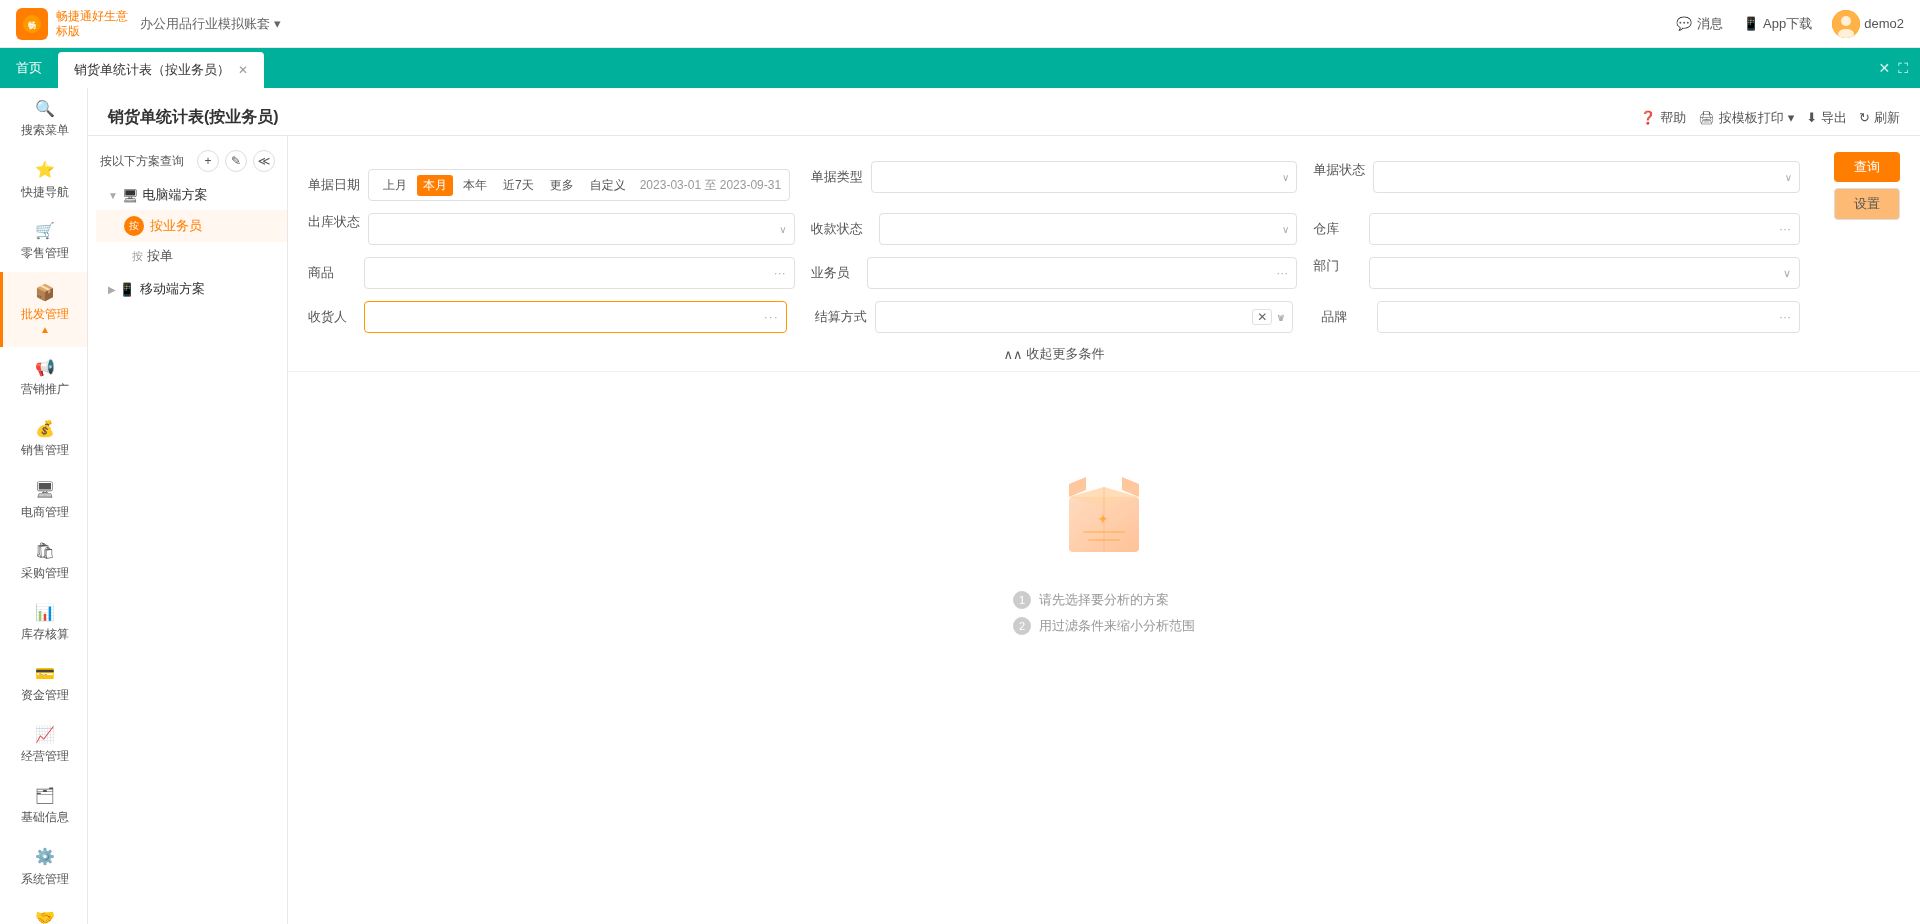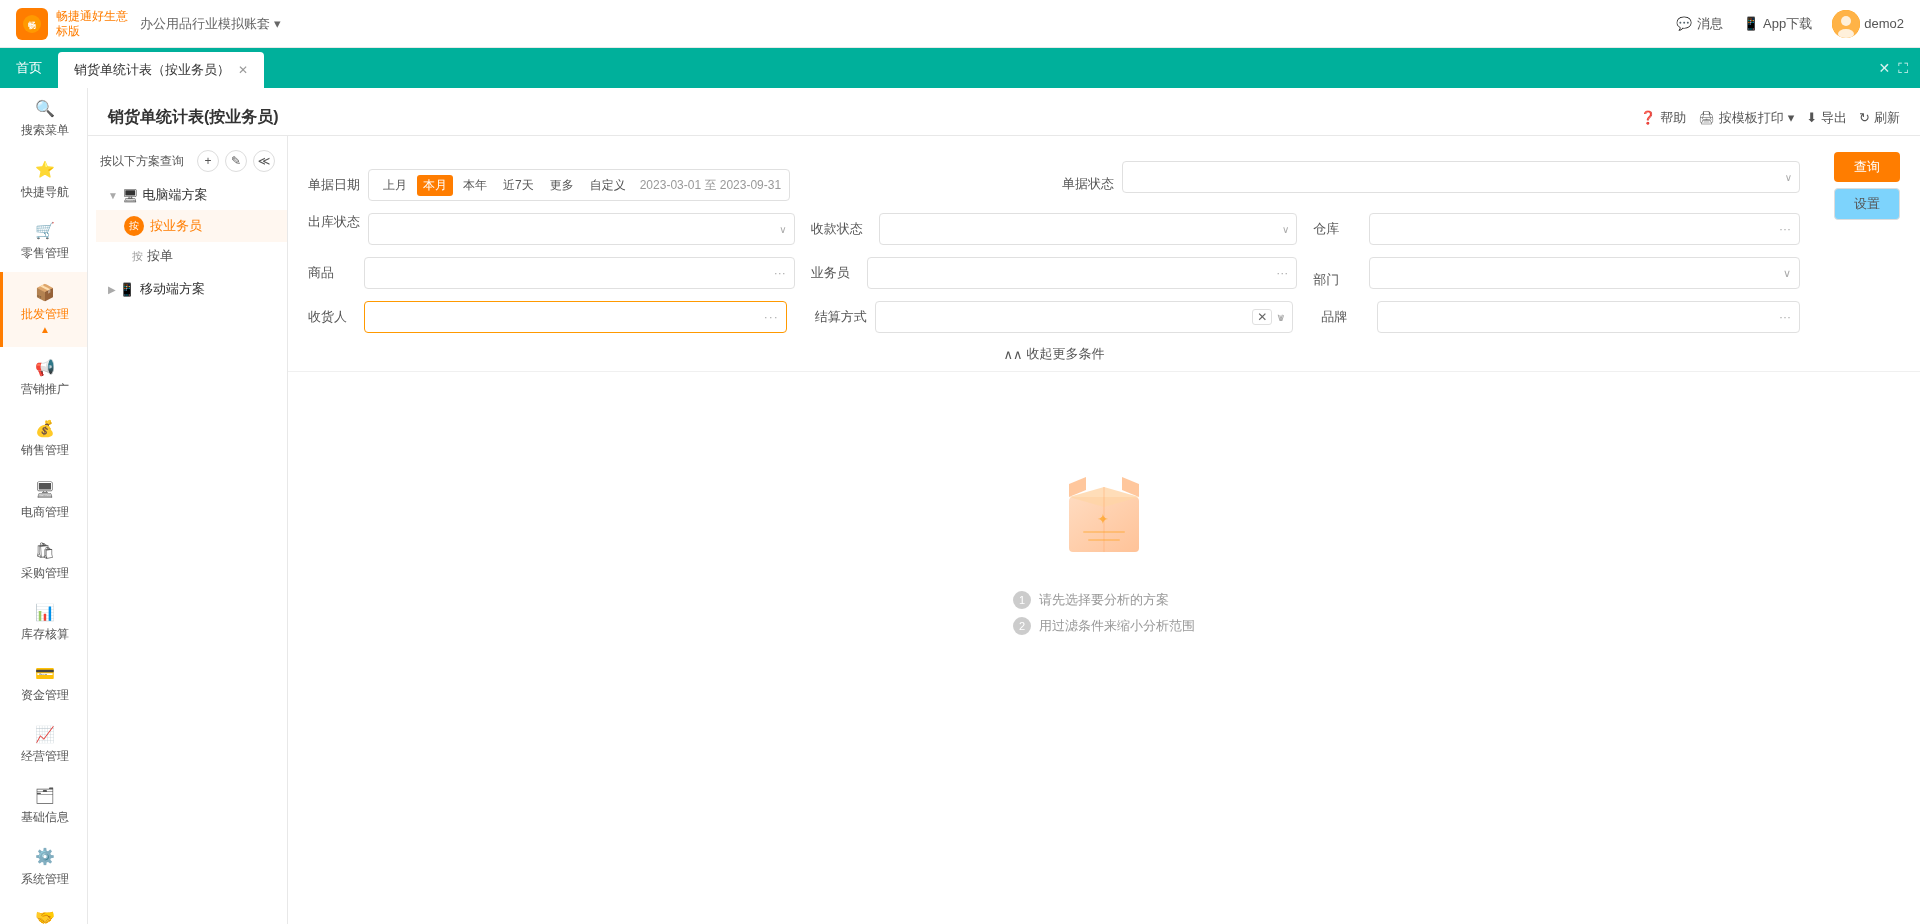--- a/index.html
+++ b/index.html
@@ -387,21 +387,21 @@
       background: #ff7d00;
       color: #fff;
       border: none;
       border-radius: 4px;
       padding: 6px 20px;
       font-size: 13px;
       cursor: pointer;
       white-space: nowrap;
     }
     .btn-secondary {
-      background: #7dd3fc;
+      background: #fdba74;
       color: #555;
       border: 1px solid #ddd;
       border-radius: 4px;
       padding: 6px 16px;
       font-size: 13px;
       cursor: pointer;
       white-space: nowrap;
     }
 
     
@@ -709,22 +709,28 @@
                   <span class="date-btn">上月</span>
                   <span class="date-btn active">本月</span>
                   <span class="date-btn">本年</span>
                   <span class="date-btn">近7天</span>
                   <span class="date-btn">更多</span>
                   <span class="date-btn">自定义</span>
                   <span class="date-range-text">2023-03-01 至 2023-09-31</span>
                 </div>
               </div>
 
-
-              <div style="display:flex;align-items:flex-end;gap:8px;flex:1;">
+              <div style="display:flex;align-items:center;gap:8px;flex:1;">
+                <span class="filter-label">单据类型</span>
+                <div class="filter-select-wrapper" style="flex:1;">
+                  <select class="filter-select"></select>
+                </div>
+              </div>
+
+              <div style="display:flex;align-items:flex-start;gap:8px;flex:1;">
                 <span class="filter-label">单据状态</span>
                 <div class="filter-select-wrapper" style="flex:1;">
                   <select class="filter-select"></select>
                 </div>
               </div>
             </div>
 
             <div style="display:flex;gap:16px;margin-bottom:12px;align-items:center;">
 
               <div style="display:flex;align-items:flex-start;gap:8px;flex:1;">
@@ -761,21 +767,21 @@
               </div>
 
               <div style="display:flex;align-items:center;gap:8px;flex:1;">
                 <span class="filter-label">业务员</span>
                 <div class="warehouse-field" style="flex:1;">
                   <span style="flex:1;"></span>
                   <span style="color:#aaa;font-size:12px;">···</span>
                 </div>
               </div>
 
-              <div style="display:flex;align-items:flex-end;gap:8px;flex:1;">
+              <div style="display:flex;align-items:flex-start;gap:8px;flex:1;">
                 <span class="filter-label">部门</span>
                 <div class="dept-field" style="flex:1;">
                   <span style="flex:1;"></span>
                   <span style="color:#aaa;font-size:11px;">∨</span>
                 </div>
               </div>
             </div>
 
             <div style="display:flex;gap:28px;margin-bottom:8px;align-items:flex-start;">
 

